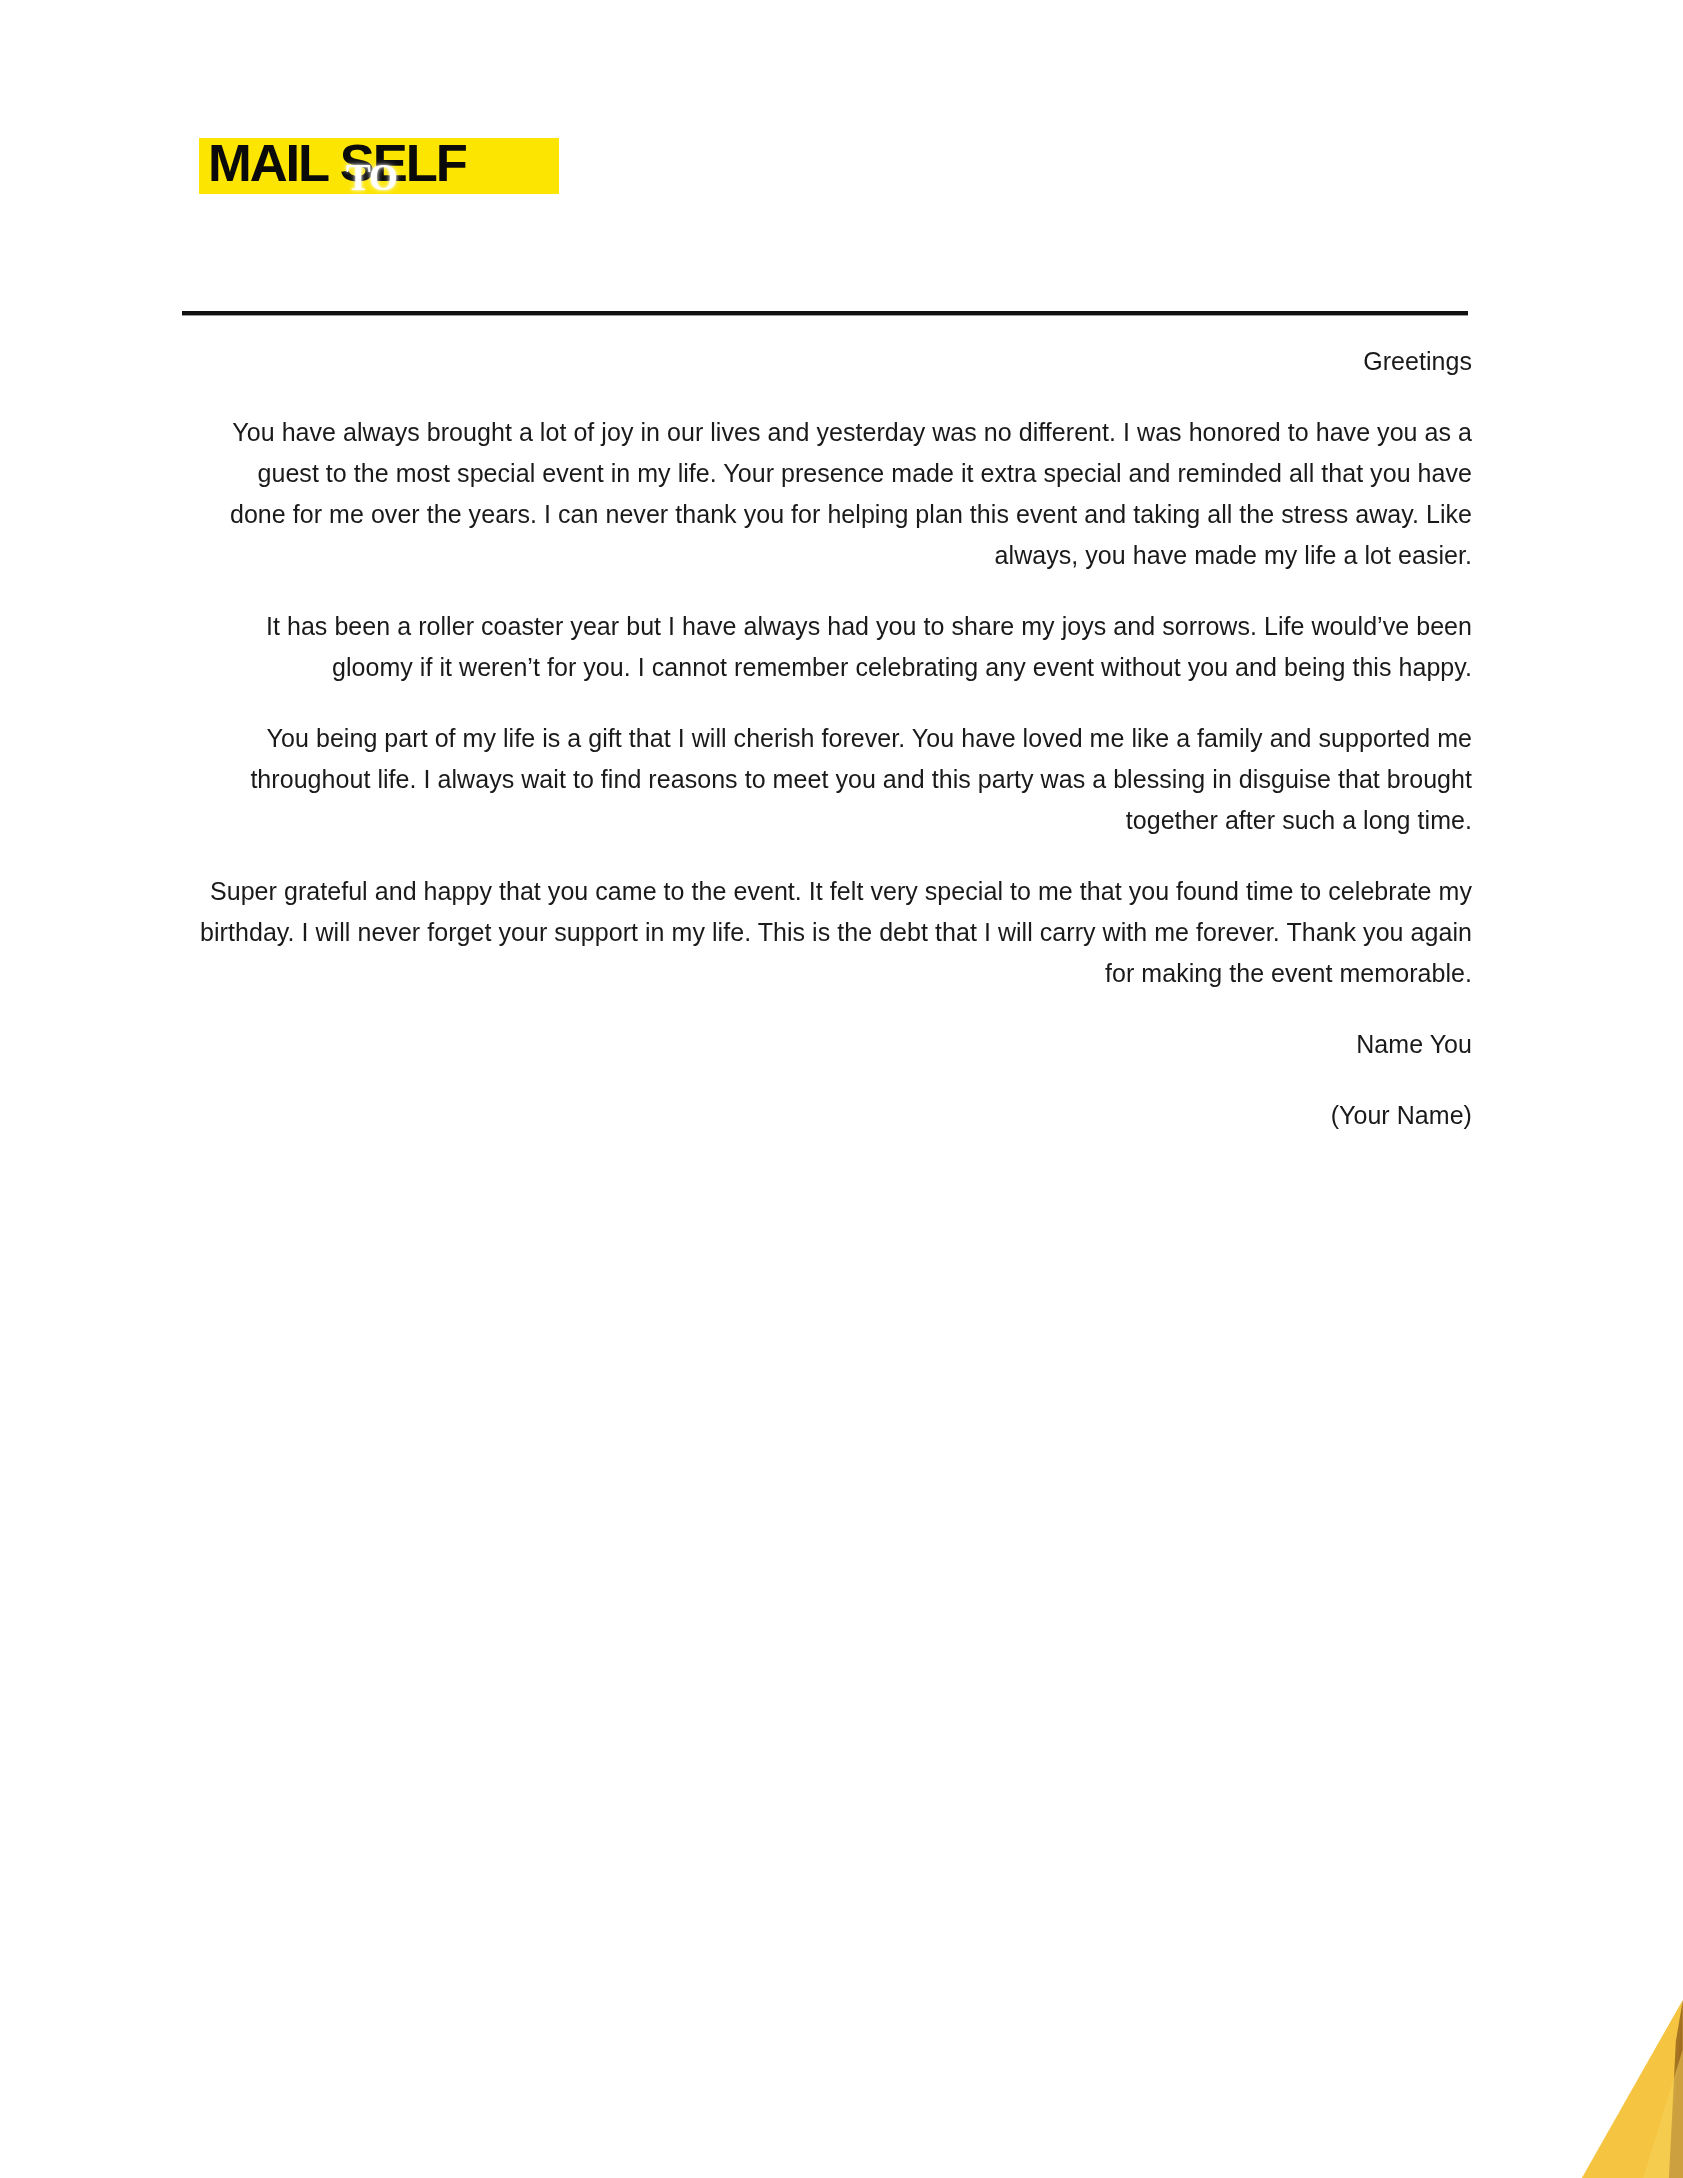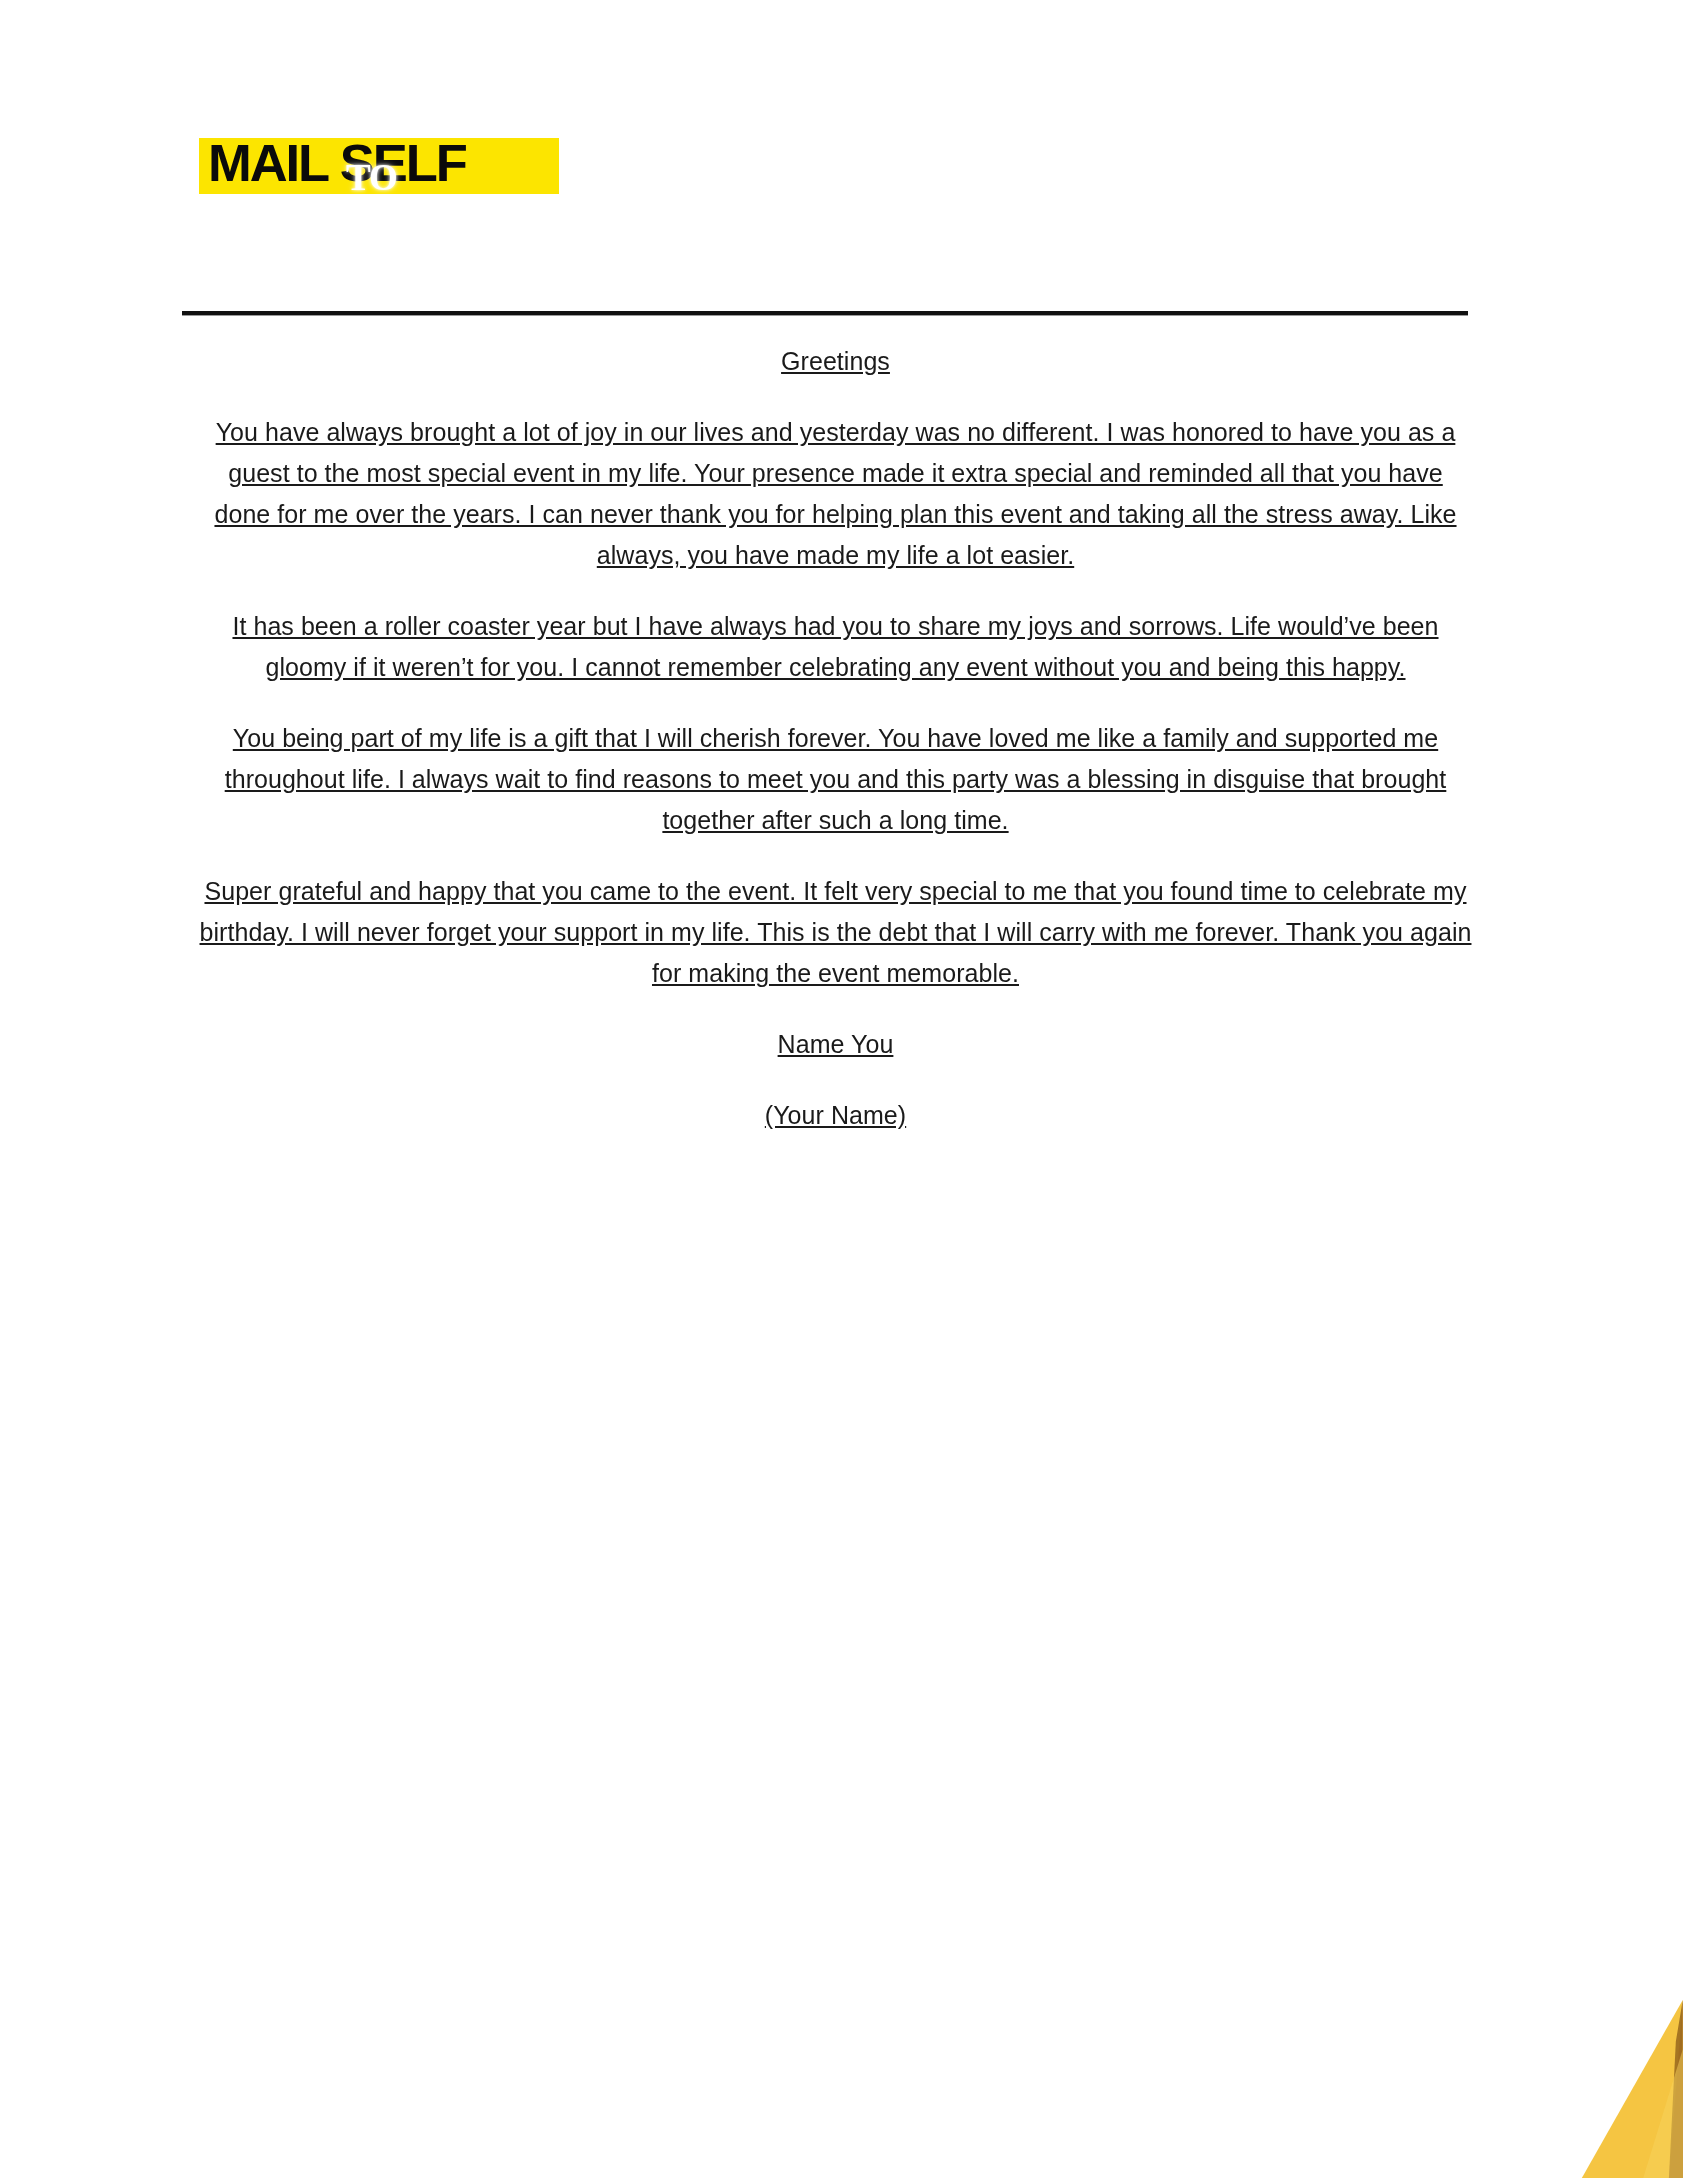--- a/index.html
+++ b/index.html
@@ -80,23 +80,22 @@
     left: 195px;
     top: 341px;
     width: 1277px;
   }
   .letter p {
     margin: 0 0 30px 4px;
     font-family: "Liberation Sans", sans-serif;
     font-size: 25px;
     line-height: 41px;
     color: #1a1a1a;
-    text-align: center;
+    text-align: right;
     letter-spacing: 0.05px;
-    text-decoration: underline;
   }
   .letter p.short {
     margin-bottom: 30px;
   }
   .letter p:last-child {
     margin-bottom: 0;
   }
 
   
   .corner-deco {

